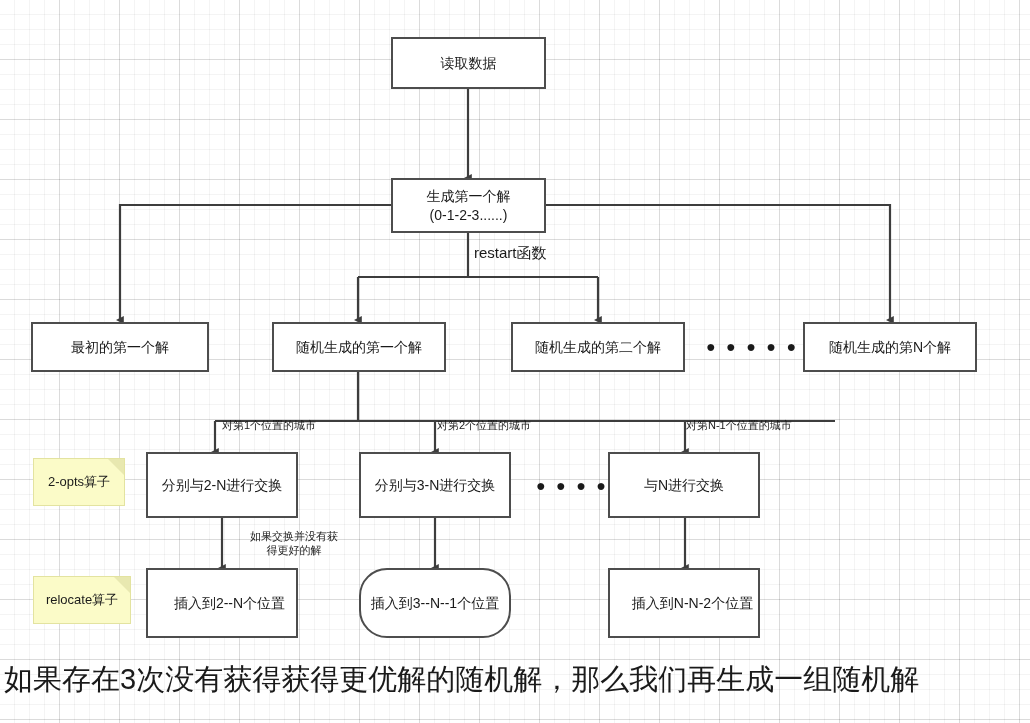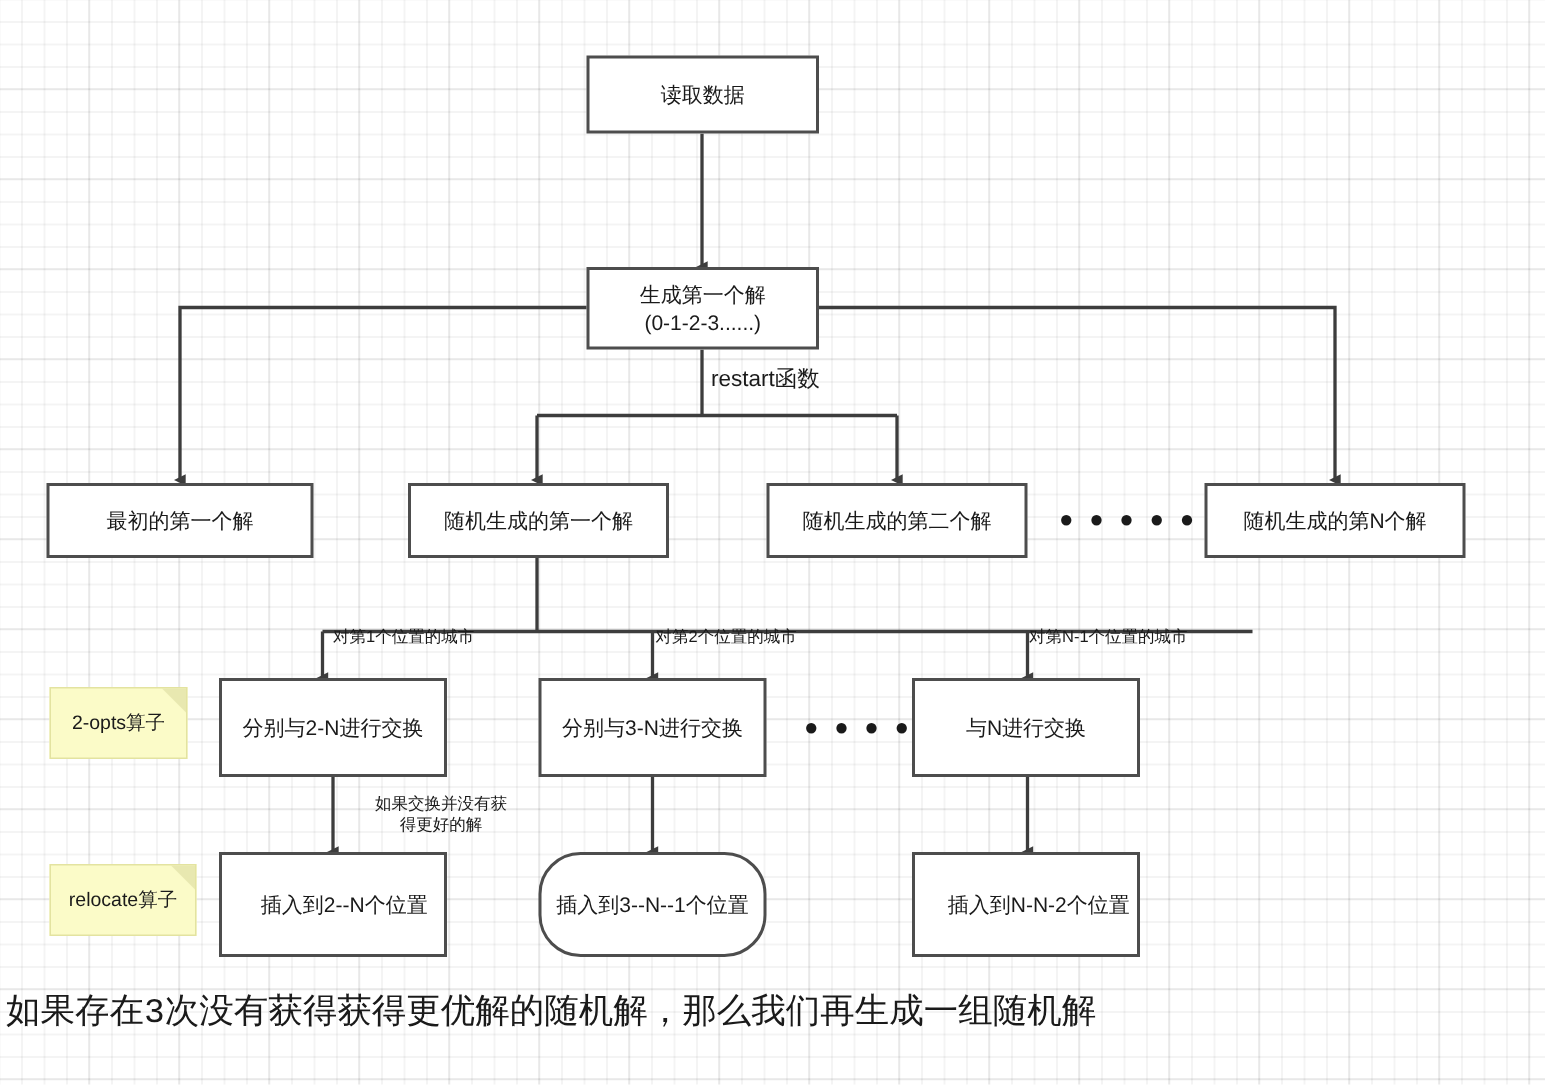--- a/index.html
+++ b/index.html
@@ -86,25 +86,24 @@
     position: absolute;
     top: 0;
     right: 0;
     width: 0;
     height: 0;
     border-left: 16px solid transparent;
     border-top: 16px solid #e8e8b0;
   }
   .caption {
     position: absolute;
-    font-size: 23px;
+    font-size: 29px;
     color: #1a1a1a;
     white-space: nowrap;
     line-height: 1.2;
-    font-family: Liberation Mono, monospace;
   }
 </style>
 </head>
 <body>
 
 <div id="canvas">
 
   <svg id="edges" viewBox="0 0 1030 723">
     <defs>
       <marker id="arrow" markerWidth="9" markerHeight="9" refX="4.5" refY="4.2" orient="auto" markerUnits="userSpaceOnUse">

